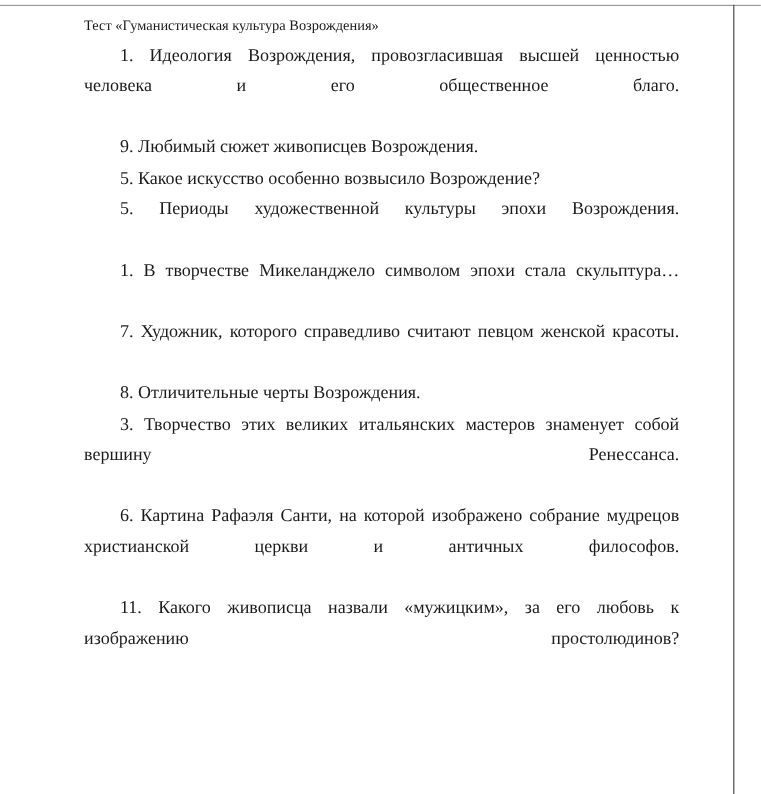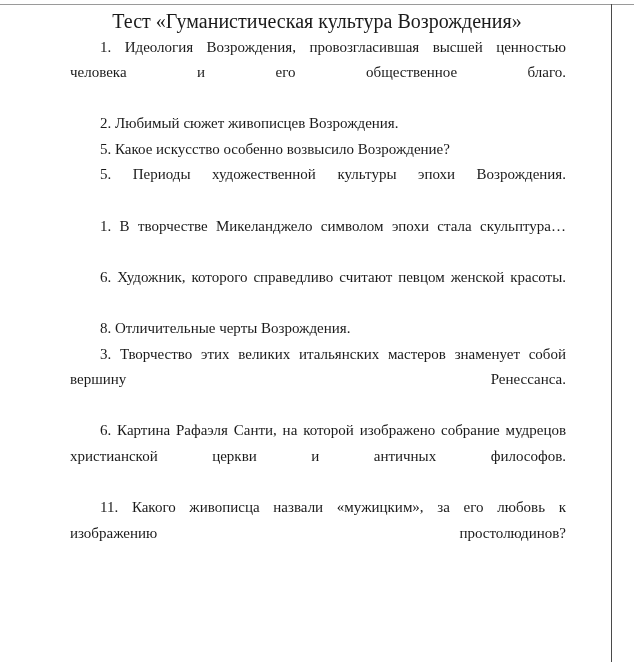--- a/index.html
+++ b/index.html
@@ -40,23 +40,23 @@
     position: absolute;
     top: 0;
     left: 0;
     width: 634px;
     height: 662px;
     box-sizing: border-box;
     padding: 9px 68px 0 70px;
   }
 
   .doc-title {
-    font-size: 20px;
+    font-size: 12px;
     line-height: 25.5px;
-    text-align: center;
+    text-align: left;
     margin: 0 0 0 0;
     padding-right: 2px;
     white-space: nowrap;
   }
 
   .q-list {
     list-style: none;
     margin: 0;
     padding: 0;
   }
@@ -84,24 +84,24 @@
 
 <div class="top-rule"></div>
 <div class="right-rule"></div>
 
 <div class="page">
 
   <div class="doc-title">Тест «Гуманистическая культура Возрождения»</div>
 
   <div class="q-list">
     <p class="question">1. Идеология Возрождения, провозгласившая высшей ценностью человека и его общественное благо.</p>
-    <p class="question last-short">2. Любимый сюжет живописцев Возрождения.</p>
+    <p class="question last-short">9. Любимый сюжет живописцев Возрождения.</p>
     <p class="question last-short">5. Какое искусство особенно возвысило Возрождение?</p>
     <p class="question">5. Периоды художественной культуры эпохи Возрождения.</p>
     <p class="question">1. В творчестве Микеланджело символом эпохи стала скульптура…</p>
-    <p class="question">6. Художник, которого справедливо считают певцом женской красоты.</p>
+    <p class="question">7. Художник, которого справедливо считают певцом женской красоты.</p>
     <p class="question last-short">8. Отличительные черты Возрождения.</p>
     <p class="question">3. Творчество этих великих итальянских мастеров знаменует собой вершину Ренессанса.</p>
     <p class="question">6. Картина Рафаэля Санти, на которой изображено собрание мудрецов христианской церкви и античных философов.</p>
     <p class="question">11. Какого живописца назвали «мужицким», за его любовь к изображению простолюдинов?</p>
   </div>
 
 </div>
 
 </body></html>

